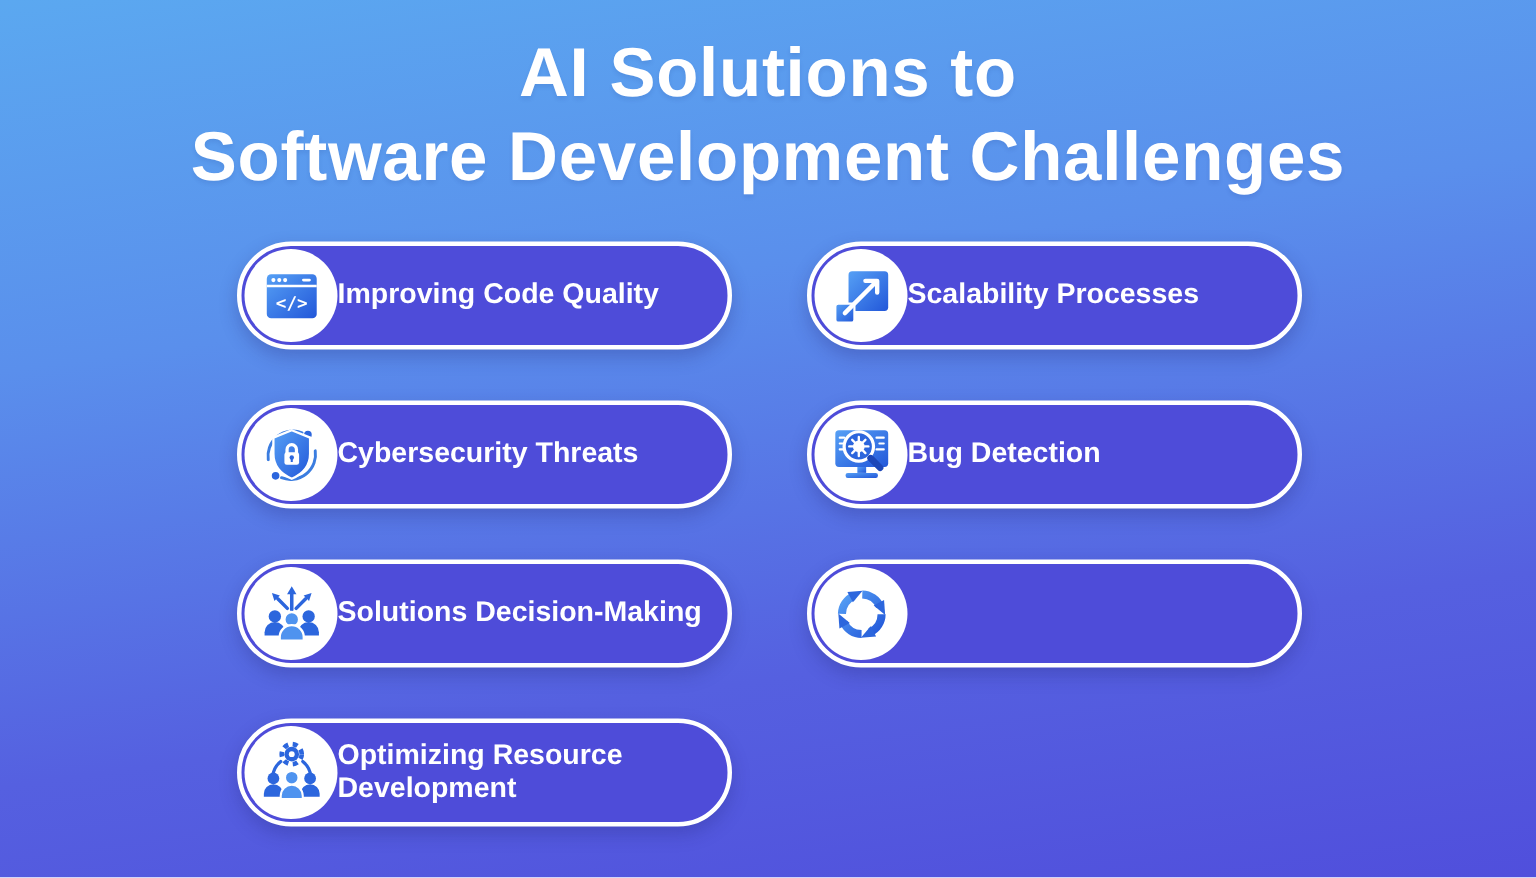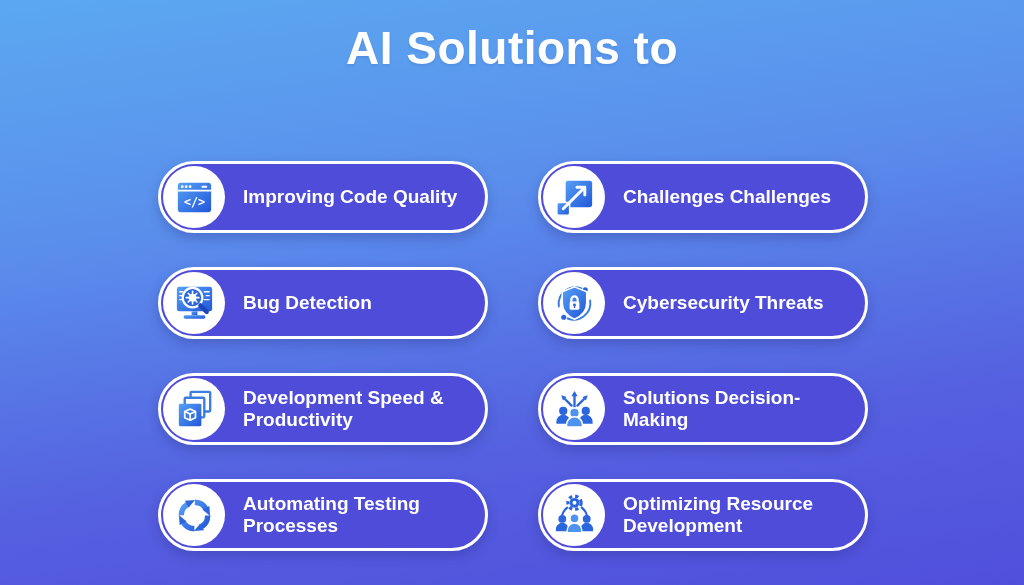--- a/index.html
+++ b/index.html
@@ -33,39 +33,40 @@
     box-shadow:0 5px 12px rgba(35,35,120,.28);
   }
   .icon-circle {
     flex:0 0 62px; width:62px; height:62px; margin-left:2px;
     background:var(--icon-circle,#FFFFFF); border-radius:50%;
     display:flex; align-items:center; justify-content:center;
   }
   .icon-circle svg { width:47px; height:47px; display:block; }
   .pill-label {
     color:var(--text,#FFFFFF); font-weight:bold; font-size:19px;
-    line-height:1.18; margin-left:18px; padding-right:12px;
+    line-height:1.18; padding-right:12px;
   }
 </style>
 </head>
 <body>
 
 <svg width="0" height="0" style="position:absolute" aria-hidden="true">
   <defs>
     <linearGradient id="iconGrad" x1="0" y1="0" x2="1" y2="1">
       <stop offset="0" stop-color="#56A0F5"></stop>
       <stop offset="1" stop-color="#2257D9"></stop>
     </linearGradient>
   </defs>
 </svg>
 
 <div class="canvas">
 
   <div class="title">
     <div>AI Solutions to</div>
+    <div>Software Development Challenges</div>
   </div>
 
   <div class="grid">
 
     <div class="pill">
       <div class="icon-circle">
         <svg viewBox="0 0 48 48">
           <rect x="7" y="9" width="34" height="30" rx="3" fill="url(#iconGrad)"></rect>
           <line x1="7" y1="17" x2="41" y2="17" stroke="#fff" stroke-width="1.6"></line>
           <circle cx="11.5" cy="13" r="1.4" fill="#fff"></circle>
@@ -80,21 +81,38 @@
 
     <div class="pill">
       <div class="icon-circle">
         <svg viewBox="0 0 48 48">
           <rect x="15" y="7" width="27" height="27" rx="2.5" fill="url(#iconGrad)"></rect>
           <rect x="6" y="29" width="13" height="13" rx="2" fill="url(#iconGrad)" stroke="#fff" stroke-width="1.5"></rect>
           <path d="M12.5 35.5 L34 14" stroke="#fff" stroke-width="3" stroke-linecap="round"></path>
           <path d="M26.5 13.5 H34.5 V21.5" stroke="#fff" stroke-width="3" fill="none" stroke-linecap="round" stroke-linejoin="round"></path>
         </svg>
       </div>
-      <div class="pill-label">Challenges Challenges</div>
+      <div class="pill-label">Scalability Processes</div>
+    </div>
+
+    <div class="pill">
+      <div class="icon-circle">
+        <svg viewBox="0 0 48 48">
+          <path d="M8 27 A 17 17 0 0 1 31 8.7" stroke="#3B7DE0" stroke-width="2" fill="none" stroke-linecap="round"></path>
+          <path d="M40 21 A 17 17 0 0 1 17 39.3" stroke="#3B7DE0" stroke-width="2" fill="none" stroke-linecap="round"></path>
+          <circle cx="35" cy="10" r="2.6" fill="#2C66DD"></circle>
+          <circle cx="13" cy="38" r="2.6" fill="#2C66DD"></circle>
+          <path d="M24 7 L36.5 12 V23 C36.5 31.5 31 37 24 40 C17 37 11.5 31.5 11.5 23 V12 Z" fill="url(#iconGrad)" stroke="#fff" stroke-width="1.6"></path>
+          <path d="M20.8 23 v-3 a3.2 3.2 0 0 1 6.4 0 v3" stroke="#fff" stroke-width="2.2" fill="none"></path>
+          <rect x="19" y="22" width="10" height="8.5" rx="1.6" fill="#fff"></rect>
+          <circle cx="24" cy="25.5" r="1.5" fill="#2C66DD"></circle>
+          <rect x="23.3" y="25.8" width="1.4" height="2.8" fill="#2C66DD"></rect>
+        </svg>
+      </div>
+      <div class="pill-label">Cybersecurity Threats</div>
     </div>
 
     <div class="pill">
       <div class="icon-circle">
         <svg viewBox="0 0 48 48">
           <rect x="6" y="7" width="36" height="25" rx="2.5" fill="url(#iconGrad)"></rect>
           <rect x="21" y="32" width="6" height="4" fill="url(#iconGrad)"></rect>
           <rect x="13" y="36" width="22" height="3.5" rx="1.5" fill="url(#iconGrad)"></rect>
           <g stroke="#fff" stroke-width="1.4" stroke-linecap="round">
             <line x1="34" y1="12" x2="39" y2="12"></line>
@@ -115,52 +133,20 @@
             <line x1="17.5" y1="13.5" x2="19.3" y2="15.3"></line>
             <line x1="24.7" y1="20.7" x2="26.5" y2="22.5"></line>
             <line x1="26.5" y1="13.5" x2="24.7" y2="15.3"></line>
             <line x1="19.3" y1="20.7" x2="17.5" y2="22.5"></line>
           </g>
         </svg>
       </div>
       <div class="pill-label">Bug Detection</div>
     </div>
 
-    <div class="pill">
-      <div class="icon-circle">
-        <svg viewBox="0 0 48 48">
-          <path d="M8 27 A 17 17 0 0 1 31 8.7" stroke="#3B7DE0" stroke-width="2" fill="none" stroke-linecap="round"></path>
-          <path d="M40 21 A 17 17 0 0 1 17 39.3" stroke="#3B7DE0" stroke-width="2" fill="none" stroke-linecap="round"></path>
-          <circle cx="35" cy="10" r="2.6" fill="#2C66DD"></circle>
-          <circle cx="13" cy="38" r="2.6" fill="#2C66DD"></circle>
-          <path d="M24 7 L36.5 12 V23 C36.5 31.5 31 37 24 40 C17 37 11.5 31.5 11.5 23 V12 Z" fill="url(#iconGrad)" stroke="#fff" stroke-width="1.6"></path>
-          <path d="M20.8 23 v-3 a3.2 3.2 0 0 1 6.4 0 v3" stroke="#fff" stroke-width="2.2" fill="none"></path>
-          <rect x="19" y="22" width="10" height="8.5" rx="1.6" fill="#fff"></rect>
-          <circle cx="24" cy="25.5" r="1.5" fill="#2C66DD"></circle>
-          <rect x="23.3" y="25.8" width="1.4" height="2.8" fill="#2C66DD"></rect>
-        </svg>
-      </div>
-      <div class="pill-label">Cybersecurity Threats</div>
-    </div>
-
-    <div class="pill">
-      <div class="icon-circle">
-        <svg viewBox="0 0 48 48">
-          <rect x="20" y="6" width="20" height="20" rx="1" fill="none" stroke="#3B7DE0" stroke-width="2.4"></rect>
-          <rect x="14" y="12" width="20" height="20" rx="1" fill="#fff" stroke="#3B7DE0" stroke-width="2.4"></rect>
-          <rect x="8" y="18" width="23" height="23" rx="1.5" fill="url(#iconGrad)"></rect>
-          <g stroke="#fff" stroke-width="1.7" fill="none" stroke-linejoin="round">
-            <path d="M19.5 23.5 L25 26 L25 32.5 L19.5 35 L14 32.5 L14 26 Z"></path>
-            <path d="M14 26 L19.5 28.5 L25 26"></path>
-            <path d="M19.5 28.5 V35"></path>
-          </g>
-        </svg>
-      </div>
-      <div class="pill-label">Development Speed &amp; Productivity</div>
-    </div>
 
     <div class="pill">
       <div class="icon-circle">
         <svg viewBox="0 0 48 48">
           <g stroke="#2C66DD" stroke-width="2.4" fill="none" stroke-linecap="round">
             <line x1="24" y1="21" x2="24" y2="10.5"></line>
             <line x1="21" y1="20" x2="14.5" y2="13.5"></line>
             <line x1="27" y1="20" x2="33.5" y2="13.5"></line>
           </g>
           <g fill="#2C66DD">
@@ -188,21 +174,20 @@
         <svg viewBox="0 0 48 48">
           <circle cx="24" cy="24" r="13.5" fill="none" stroke="url(#iconGrad)" stroke-width="5.5" stroke-dasharray="15.2 6"></circle>
           <g fill="#2C66DD">
             <polygon points="10,-1.5 18,-1.5 13.8,8" transform="translate(24,24) rotate(62)"></polygon>
             <polygon points="10,-1.5 18,-1.5 13.8,8" transform="translate(24,24) rotate(152)"></polygon>
             <polygon points="10,-1.5 18,-1.5 13.8,8" transform="translate(24,24) rotate(242)"></polygon>
             <polygon points="10,-1.5 18,-1.5 13.8,8" transform="translate(24,24) rotate(332)"></polygon>
           </g>
         </svg>
       </div>
-      <div class="pill-label">Automating Testing Processes</div>
     </div>
 
     <div class="pill">
       <div class="icon-circle">
         <svg viewBox="0 0 48 48">
           <circle cx="24" cy="11" r="5" fill="#2C66DD"></circle>
           <circle cx="24" cy="11" r="6.8" fill="none" stroke="#2C66DD" stroke-width="3.2" stroke-dasharray="3.4 3.1"></circle>
           <circle cx="24" cy="11" r="2" fill="#fff"></circle>
           <path d="M11 26 A 15 15 0 0 1 16.5 16" stroke="#2C66DD" stroke-width="2.2" fill="none" stroke-linecap="round"></path>
           <path d="M37 26 A 15 15 0 0 0 31.5 16" stroke="#2C66DD" stroke-width="2.2" fill="none" stroke-linecap="round"></path>

